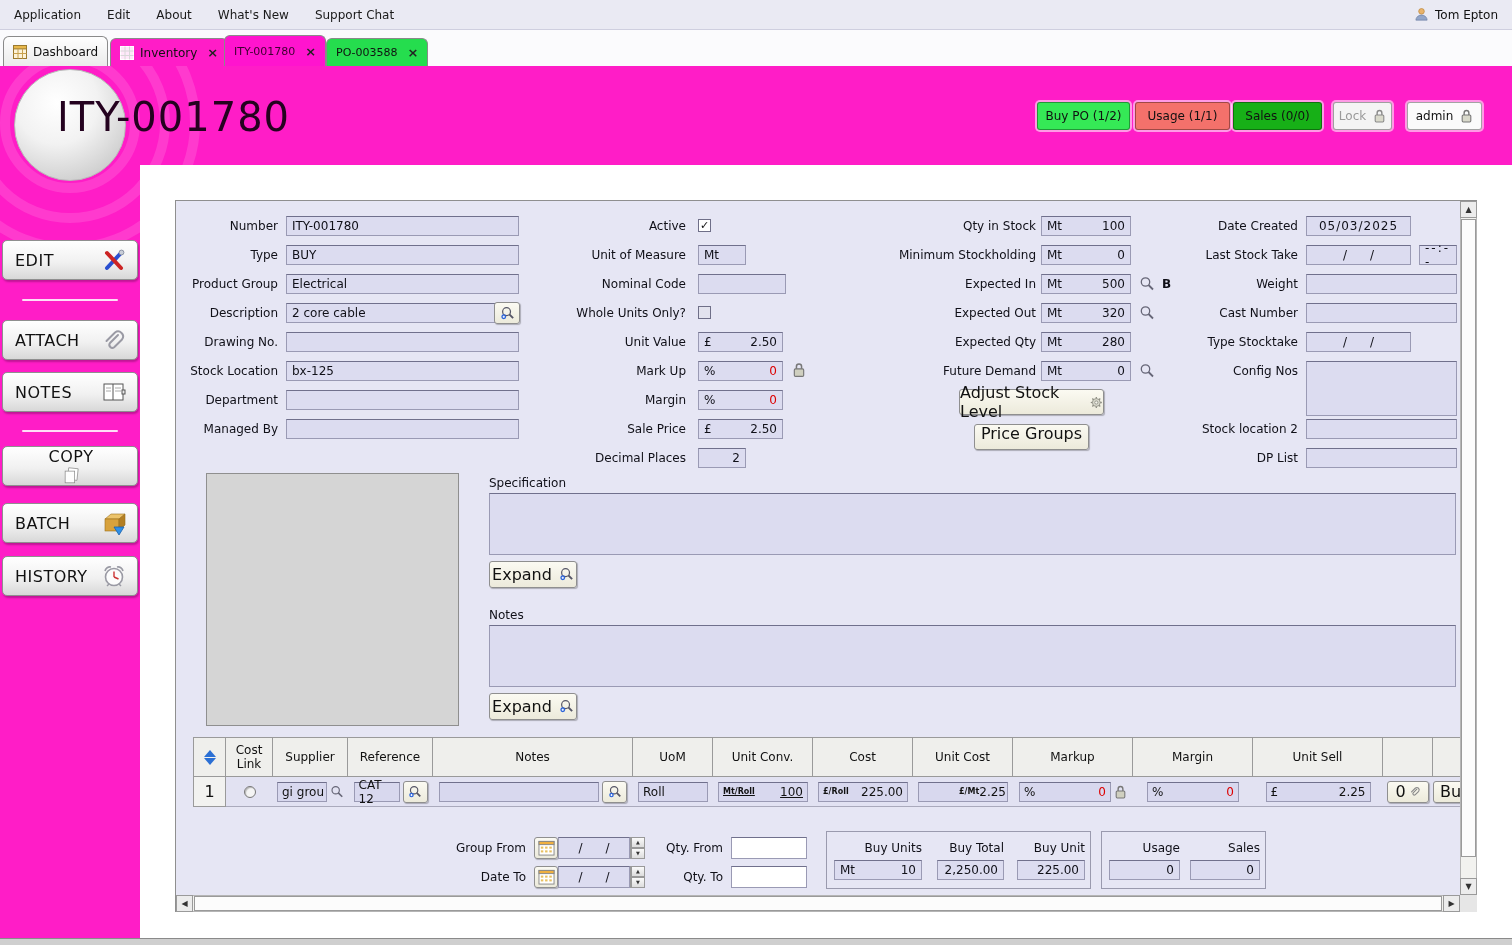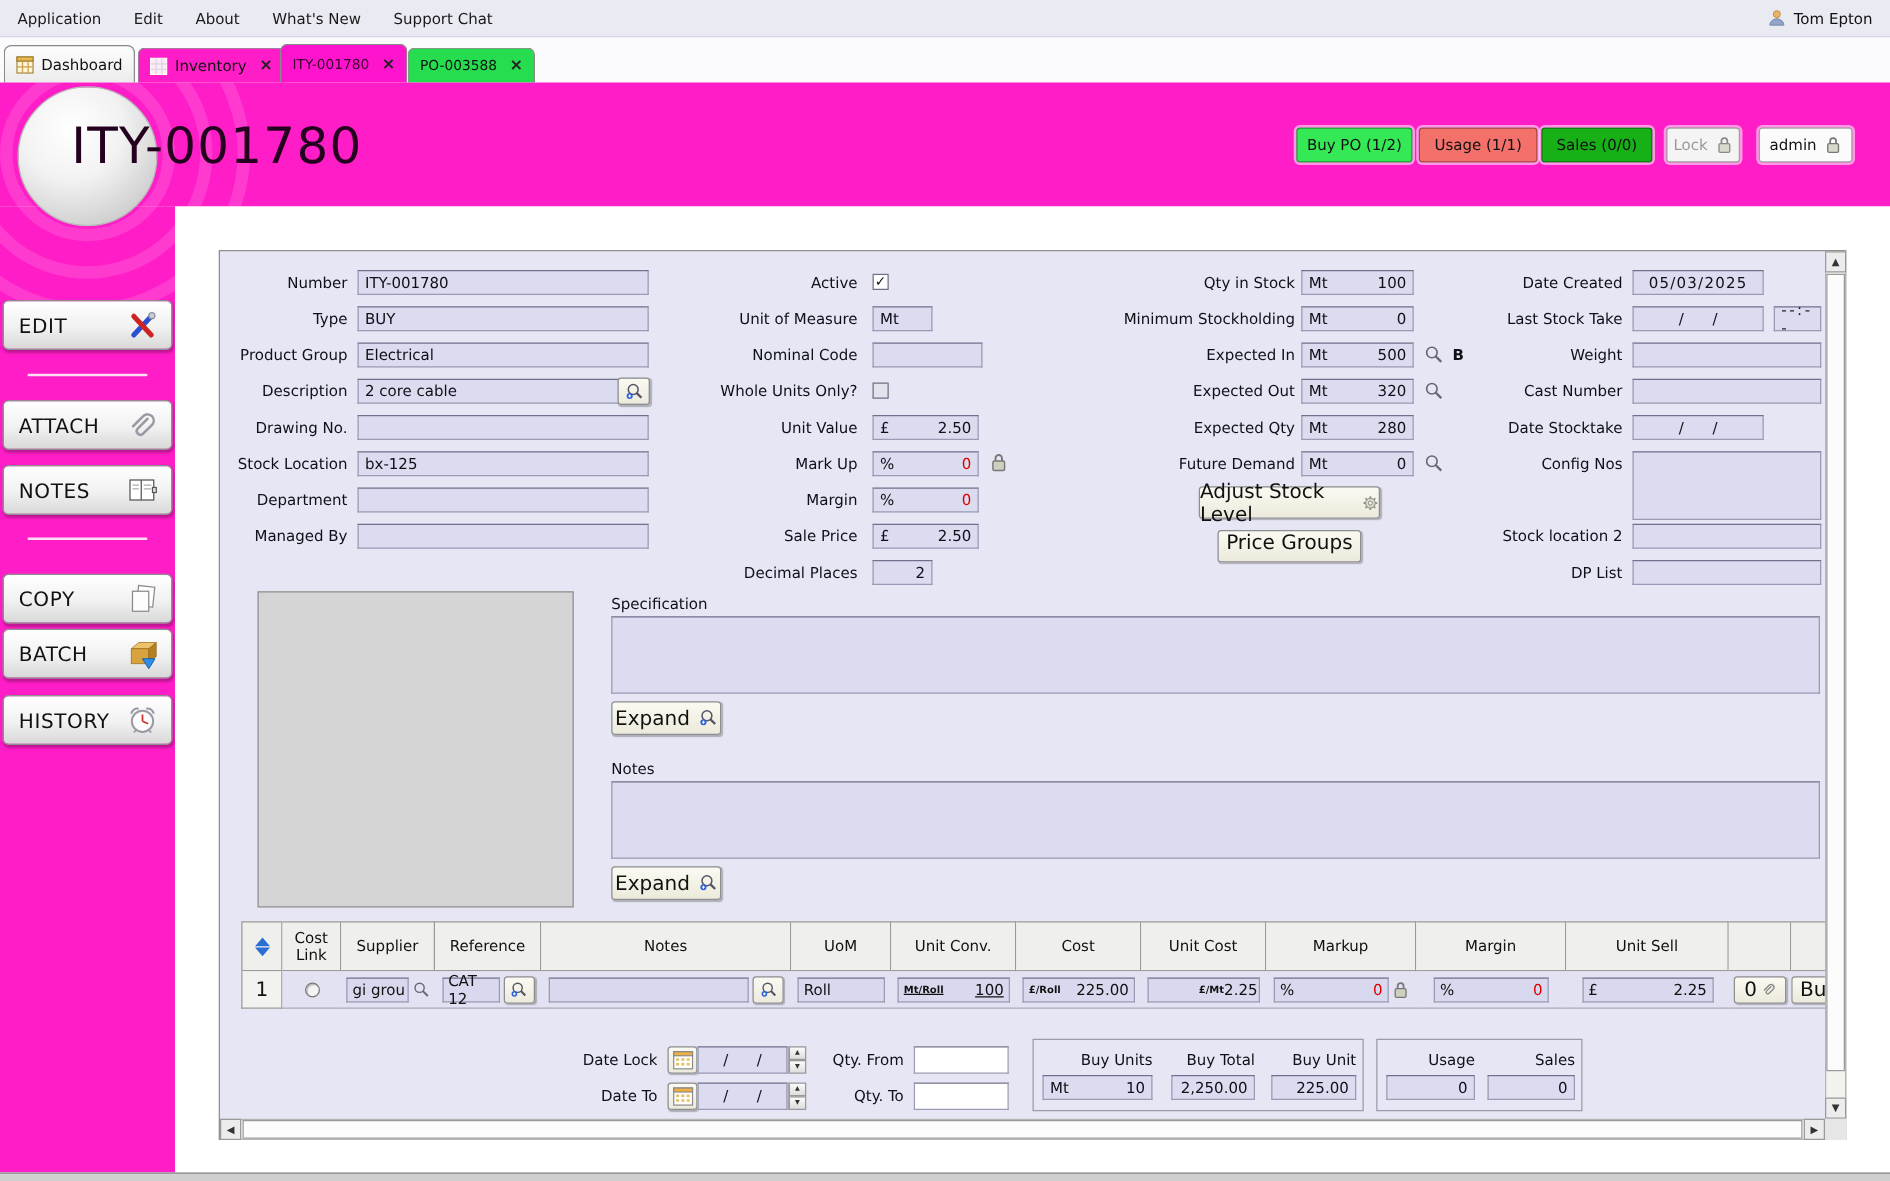--- a/index.html
+++ b/index.html
@@ -190,21 +190,21 @@
           <rect x="3" y="5" width="19" height="16" fill="#ffffff" stroke="#555"></rect>
           <line x1="12" y1="5" x2="12" y2="21" stroke="#555"></line>
           <line x1="5" y1="9" x2="10" y2="9" stroke="#aaa"></line>
           <line x1="5" y1="12" x2="10" y2="12" stroke="#aaa"></line>
           <line x1="14" y1="9" x2="20" y2="9" stroke="#aaa"></line>
           <line x1="14" y1="12" x2="20" y2="12" stroke="#aaa"></line>
           <rect x="21" y="11" width="3" height="4" fill="#e8e8e8" stroke="#555"></rect>
         </svg>
     </div>
     <div class="sep" style="top:265px;"></div>
-    <div class="sbtn" style="top:294px;">
+    <div class="sbtn" style="top:281px;flex-direction:column;">
       <span>COPY</span>
       <svg width="26" height="26" viewBox="0 0 26 26">
           <rect x="9" y="3" width="13" height="16" fill="#ffffff" stroke="#8a8a8a" transform="rotate(6 15 11)"></rect>
           <rect x="5" y="7" width="13" height="16" fill="#fdfdfd" stroke="#8a8a8a"></rect>
         </svg>
     </div>
     <div class="sbtn" style="top:338px;">
       <span>BATCH</span>
       <svg width="26" height="26" viewBox="0 0 26 26">
           <polygon points="4,9 10,4 24,4 18,9" fill="#ecc36a" stroke="#9a6f1d" stroke-width="0.6"></polygon>
@@ -392,21 +392,21 @@
         <span>--:--</span>
       </div>
     <div class="lb" style="left:1000px; top:73px; width:122px;">Weight</div>
     <div class="fld" style="left:1130px; top:73px; width:151px;">
         <span></span>
       </div>
     <div class="lb" style="left:1000px; top:102px; width:122px;">Cast Number</div>
     <div class="fld" style="left:1130px; top:102px; width:151px;">
         <span></span>
       </div>
-    <div class="lb" style="left:1000px; top:131px; width:122px;">Date Stocktake</div>
+    <div class="lb" style="left:1000px; top:131px; width:122px;">Type Stocktake</div>
     <div class="fld pre" style="left:1130px; top:131px; width:105px;"><span>/      /</span></div>
     <div class="lb" style="left:1000px; top:160px; width:122px;">Config Nos</div>
     <div class="ta" style="left:1130px; top:160px; width:151px; height:55px;"><span></span></div>
     <div class="lb" style="left:1000px; top:218px; width:122px;">Stock location 2</div>
     <div class="fld" style="left:1130px; top:218px; width:151px;">
         <span></span>
       </div>
     <div class="lb" style="left:1000px; top:247px; width:122px;">DP List</div>
     <div class="fld" style="left:1130px; top:247px; width:151px;">
         <span></span>
@@ -558,21 +558,21 @@
             </svg>
         </div>
       </div>
       <div class="td" style="width:28px; overflow:hidden; justify-content:flex-start;">
         <div class="bbtn" style="position:relative; width:60px; height:22px; flex:none; justify-content:flex-start; padding-left:6px;">
             <span>Buy</span>
           </div>
       </div>
     </div>
 
-    <div class="lb" style="left:260px; top:637px; width:90px;">Date Lock</div>
+    <div class="lb" style="left:260px; top:637px; width:90px;">Group From</div>
     <div style="position:absolute; left:358px; top:636px; display:flex; align-items:center;">
       <span class="bbtn" style="position:relative; width:24px; height:22px;">
           <svg width="17" height="16" viewBox="0 0 18 17">
             <rect x="1" y="1.5" width="16" height="14.5" fill="#fff" stroke="#888"></rect>
             <rect x="1" y="1.5" width="16" height="3.4" fill="#f0b040" stroke="#888"></rect>
             <g fill="#e8c060">
               <rect x="3" y="7" width="2.6" height="2.2"></rect>
               <rect x="7.5" y="7" width="2.6" height="2.2"></rect>
               <rect x="12" y="7" width="2.6" height="2.2"></rect>
               <rect x="3" y="11" width="2.6" height="2.2"></rect>

